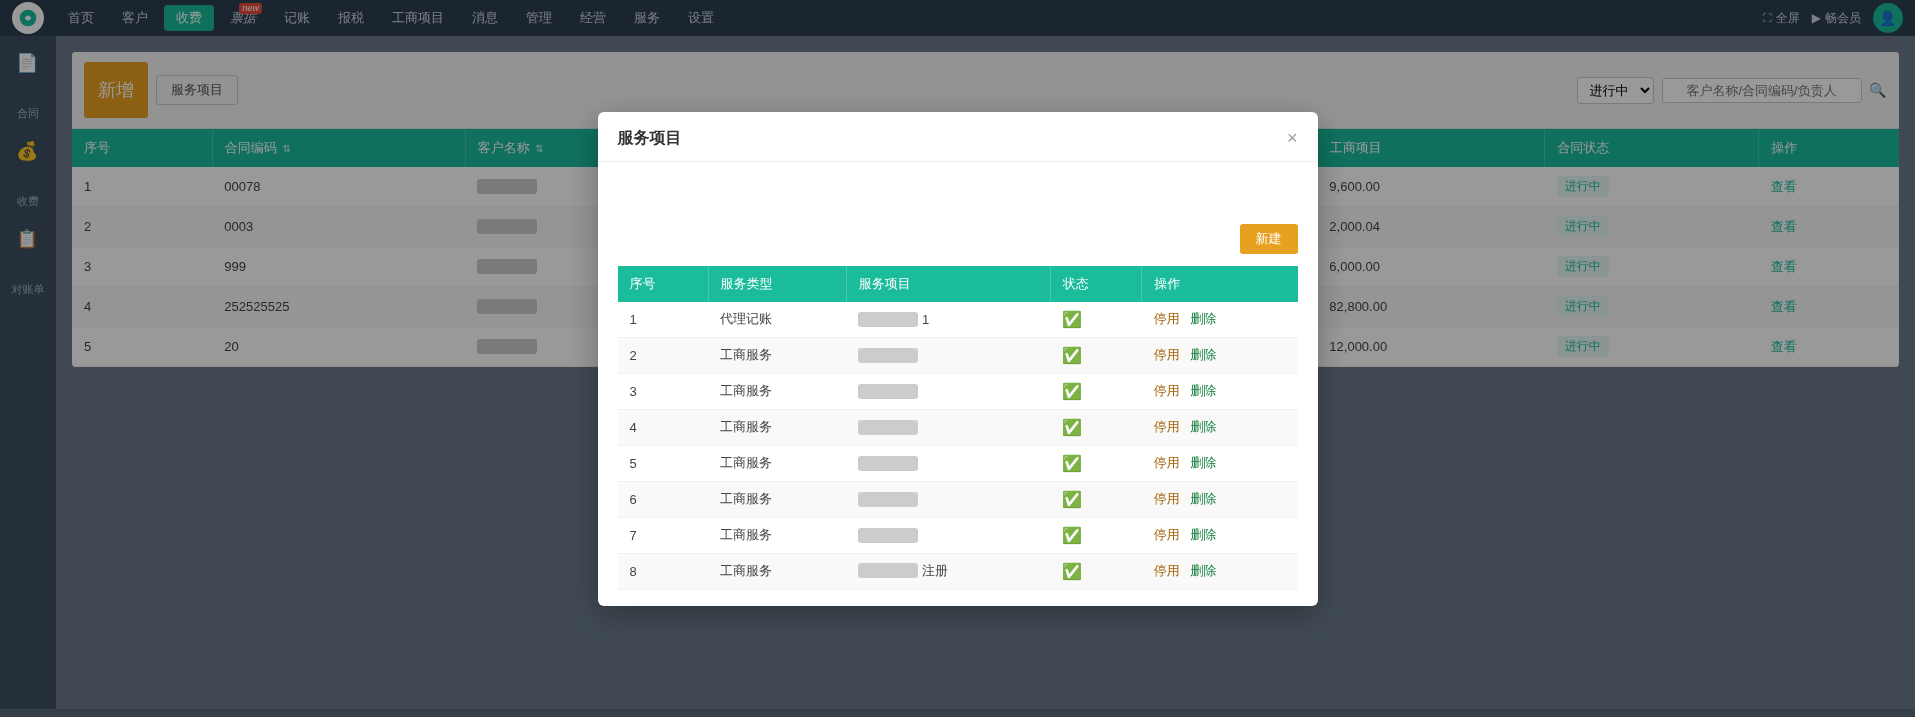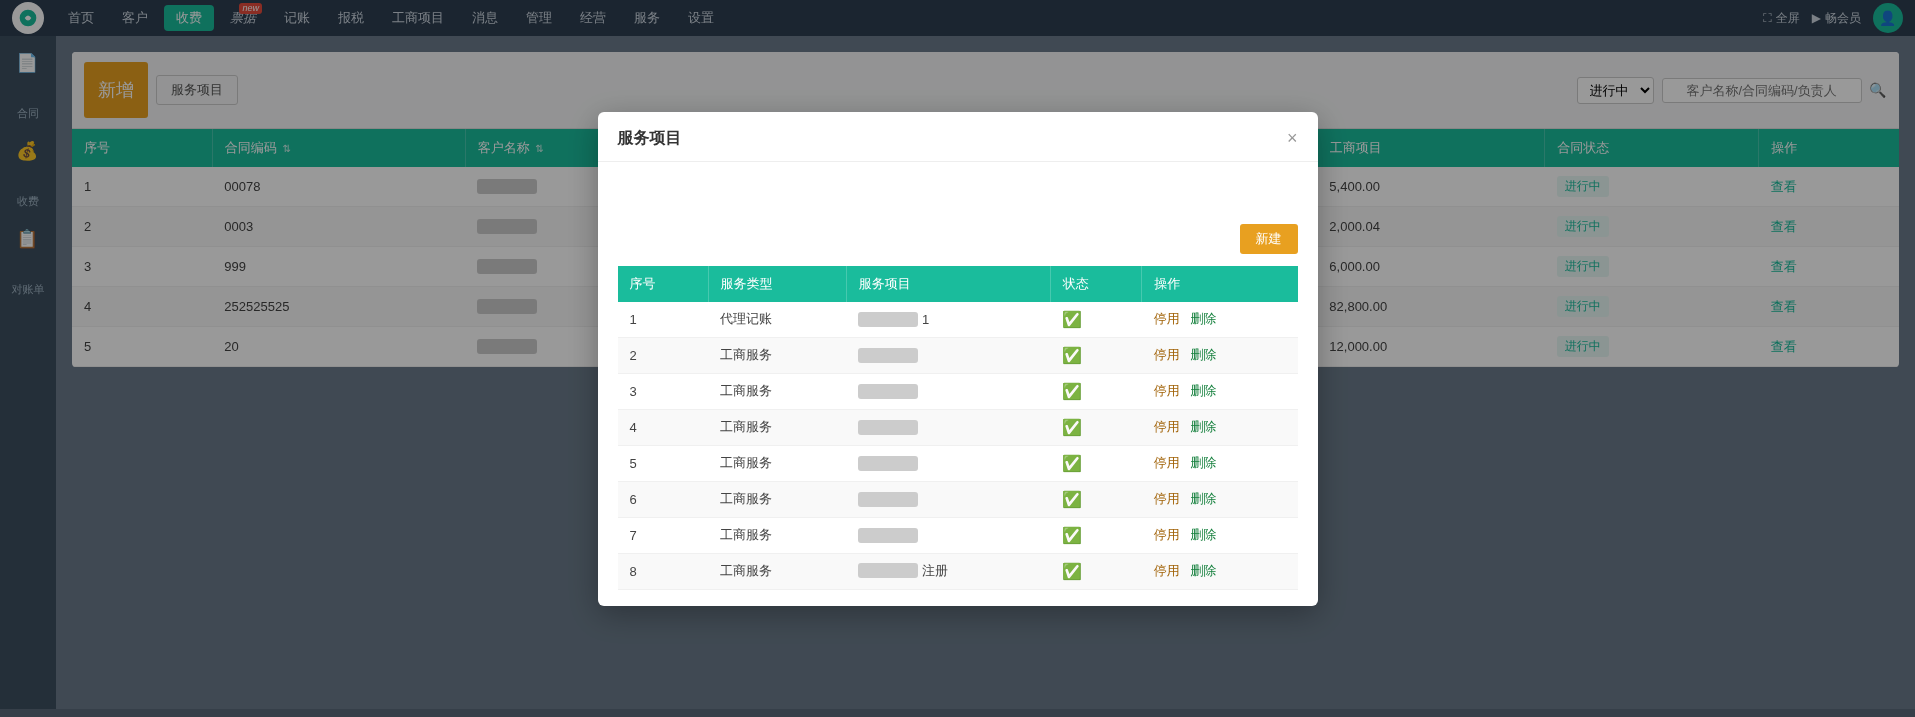--- a/index.html
+++ b/index.html
@@ -247,21 +247,21 @@
             <th>操作</th>
           </tr>
         </thead>
         <tbody id="contract-tbody">
         <tr>
       <td>1</td>
       <td>00078</td>
       <td><span class="blurred">&nbsp;&nbsp;&nbsp;&nbsp;&nbsp;&nbsp;&nbsp;&nbsp;&nbsp;&nbsp;&nbsp;&nbsp;&nbsp;&nbsp;&nbsp;</span></td>
       <td>小规模记账</td>
       <td>202305-202404</td>
-      <td>5,400.00</td>
+      <td>9,600.00</td>
       <td><span class="status-badge status-active">进行中</span></td>
       <td><span class="link-view">查看</span></td>
     </tr>
             <tr>
       <td>2</td>
       <td>0003</td>
       <td><span class="blurred">&nbsp;&nbsp;&nbsp;&nbsp;&nbsp;&nbsp;&nbsp;&nbsp;&nbsp;&nbsp;&nbsp;&nbsp;&nbsp;&nbsp;&nbsp;</span></td>
       <td>小规模记账</td>
       <td>202305-202404</td>
       <td>2,000.04</td>

